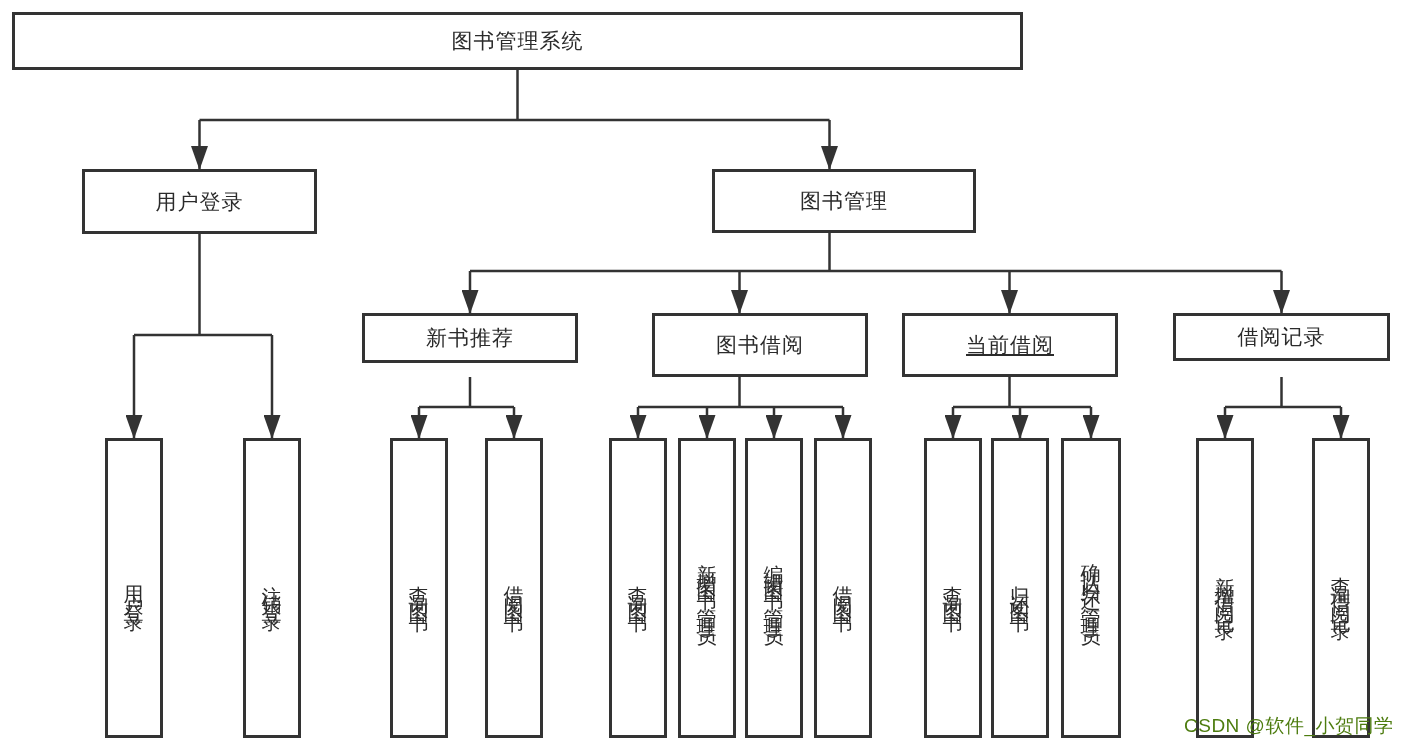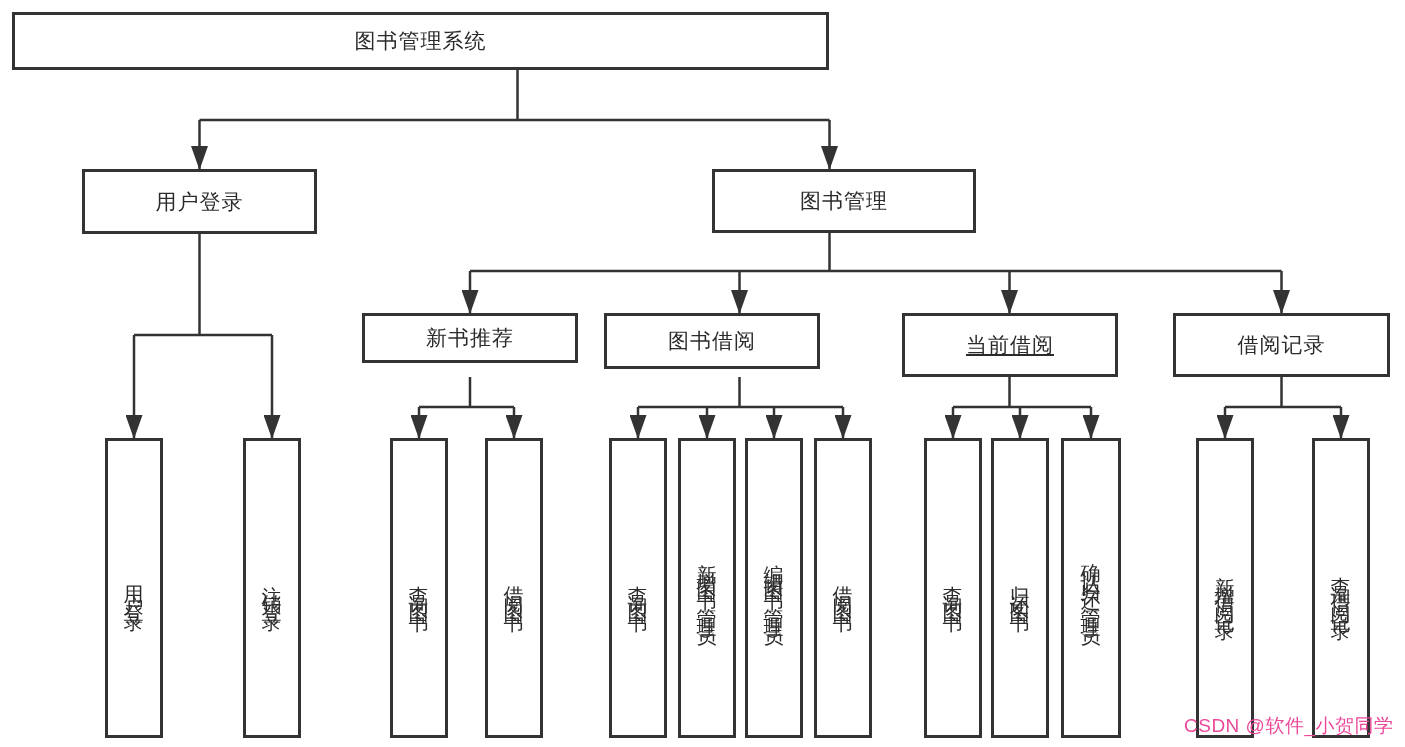--- a/index.html
+++ b/index.html
@@ -45,21 +45,21 @@
     text-orientation: mixed;
     letter-spacing: 9px;
     line-height: 1;
     white-space: nowrap;
   }
   .watermark {
     position: absolute;
     left: 1184px;
     top: 713px;
     font-size: 19px;
-    color: #ec4899;
+    color: #4d7c0f;
     letter-spacing: 0.5px;
     white-space: nowrap;
     z-index: 5;
   }
 </style>
 </head>
 <body>
 
 <div class="canvas">
 
@@ -106,29 +106,29 @@
       <path d="M1020 407 V438" marker-end="url(#arrowhead)"></path>
       <path d="M1091 407 V438" marker-end="url(#arrowhead)"></path>
 
       <path d="M1281.5 377 V407"></path>
       <path d="M1225 407 H1341"></path>
       <path d="M1225 407 V438" marker-end="url(#arrowhead)"></path>
       <path d="M1341 407 V438" marker-end="url(#arrowhead)"></path>
     </g>
   </svg>
 
-  <div class="box hbox" style="left:12px; top:12px; width:817px; height:58px;">图书管理系统</div>
+  <div class="box hbox" style="left:12px; top:12px; width:1011px; height:58px;">图书管理系统</div>
 
   <div class="box hbox" style="left:82px; top:169px; width:235px; height:65px;">用户登录</div>
   <div class="box hbox" style="left:712px; top:169px; width:264px; height:64px;">图书管理</div>
 
   <div class="box hbox" style="left:362px; top:313px; width:216px; height:50px;">新书推荐</div>
-  <div class="box hbox" style="left:604px; top:313px; width:216px; height:56px;">图书借阅</div>
+  <div class="box hbox" style="left:652px; top:313px; width:216px; height:64px;">图书借阅</div>
   <div class="box hbox" style="left:902px; top:313px; width:216px; height:64px;text-decoration:underline;">当前借阅</div>
-  <div class="box hbox" style="left:1173px; top:313px; width:217px; height:64px;">借阅记录</div>
+  <div class="box hbox" style="left:1173px; top:313px; width:217px; height:48px;">借阅记录</div>
 
   <div class="box vbox" style="left:105px; top:438px; width:58px; height:300px;">
     <span class="vtext">用户登录</span>
   </div>
   <div class="box vbox" style="left:243px; top:438px; width:58px; height:300px;">
     <span class="vtext">注销登录</span>
   </div>
 
   <div class="box vbox" style="left:390px; top:438px; width:58px; height:300px;">
     <span class="vtext">查询图书</span>

